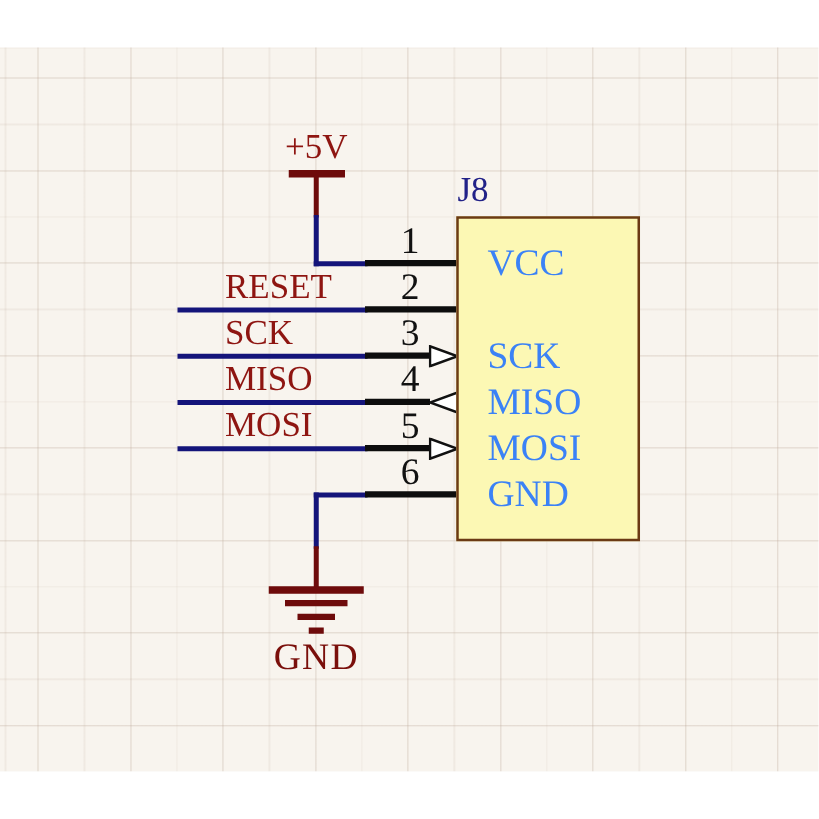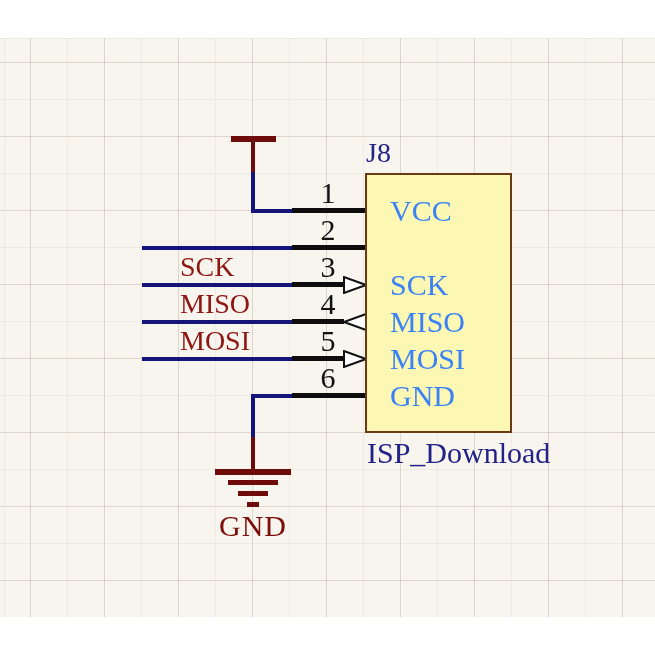--- a/index.html
+++ b/index.html
@@ -46,32 +46,34 @@
   .comment{position:absolute;left:367px;top:437px;color:#222288;font-size:30px;line-height:32px;white-space:nowrap;}
   .arrow{position:absolute;width:24px;height:18px;}
 </style>
 </head>
 <body>
 
 <div class="canvas">
 
   <div class="sheet"></div>
 
+  <div class="pwrlabel" style="left:203px;top:103px;width:100px;">+5V</div>
   <div class="sym" style="left:231px;top:136px;width:45px;height:6px;"></div>
   <div class="sym" style="left:251px;top:140px;width:4px;height:34px;"></div>
 
   <div class="wire" style="left:251px;top:172px;width:4px;height:41px;"></div>
   <div class="wire" style="left:251px;top:209px;width:43px;height:4px;"></div>
   <div class="wire" style="left:142px;top:246px;width:152px;height:4px;"></div>
   <div class="wire" style="left:142px;top:283px;width:152px;height:4px;"></div>
   <div class="wire" style="left:142px;top:320px;width:152px;height:4px;"></div>
   <div class="wire" style="left:142px;top:357px;width:152px;height:4px;"></div>
   <div class="wire" style="left:251px;top:394px;width:43px;height:4px;"></div>
   <div class="wire" style="left:251px;top:394px;width:4px;height:45px;"></div>
 
+  <div class="netlabel" style="left:180px;top:215px;">RESET</div>
   <div class="netlabel" style="left:180px;top:252px;">SCK</div>
   <div class="netlabel" style="left:180px;top:289px;">MISO</div>
   <div class="netlabel" style="left:180px;top:326px;">MOSI</div>
 
   <div class="pin" style="left:292px;top:208px;width:74px;"></div>
   <div class="pin" style="left:292px;top:245px;width:74px;"></div>
   <div class="pin" style="left:292px;top:282px;width:54px;"></div>
   <div class="pin" style="left:292px;top:319px;width:52px;"></div>
   <div class="pin" style="left:292px;top:356px;width:54px;"></div>
   <div class="pin" style="left:292px;top:393px;width:74px;"></div>
@@ -88,21 +90,20 @@
 
   <div class="pinnum" style="top:177px;">1</div>
   <div class="pinnum" style="top:214px;">2</div>
   <div class="pinnum" style="top:251px;">3</div>
   <div class="pinnum" style="top:288px;">4</div>
   <div class="pinnum" style="top:325px;">5</div>
   <div class="pinnum" style="top:362px;">6</div>
 
   <div class="body"></div>
   <div class="designator">J8</div>
-  <div class="comment">ISP_Download</div>
 
   <div class="pinname" style="top:195px;">VCC</div>
   <div class="pinname" style="top:269px;">SCK</div>
   <div class="pinname" style="top:306px;">MISO</div>
   <div class="pinname" style="top:343px;">MOSI</div>
   <div class="pinname" style="top:380px;">GND</div>
 
   <div class="sym" style="left:251px;top:437px;width:4px;height:34px;"></div>
   <div class="sym" style="left:215px;top:469px;width:76px;height:6px;"></div>
   <div class="sym" style="left:228px;top:480px;width:50px;height:5px;"></div>

